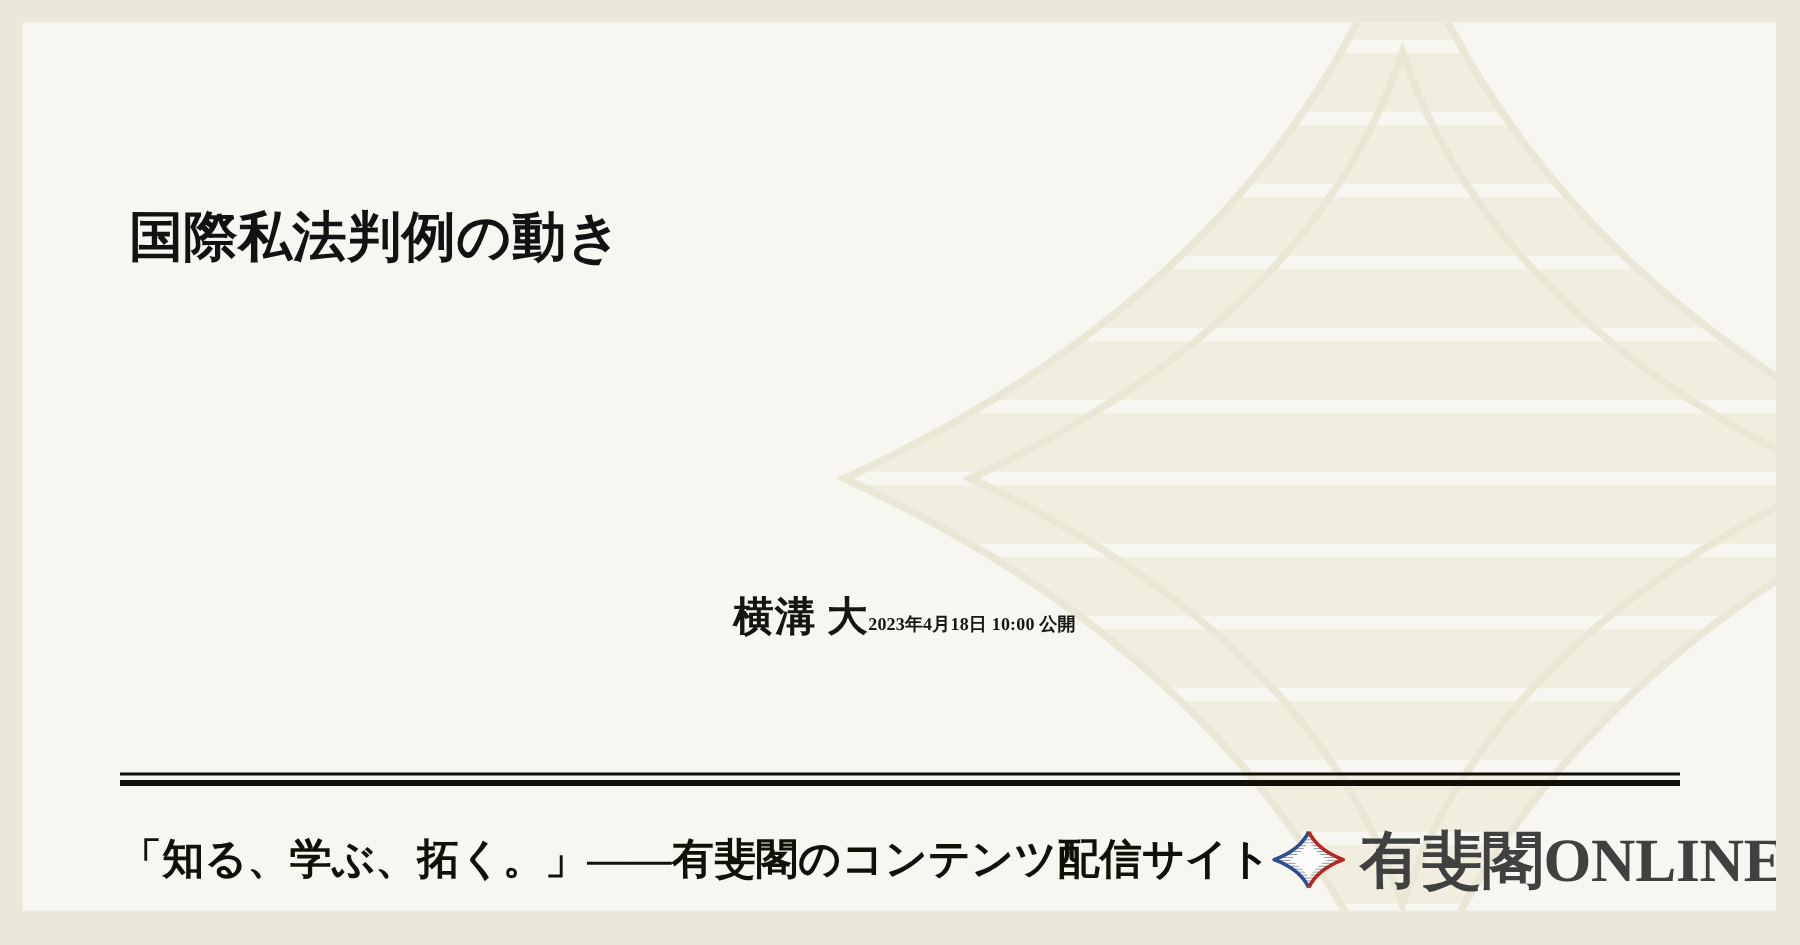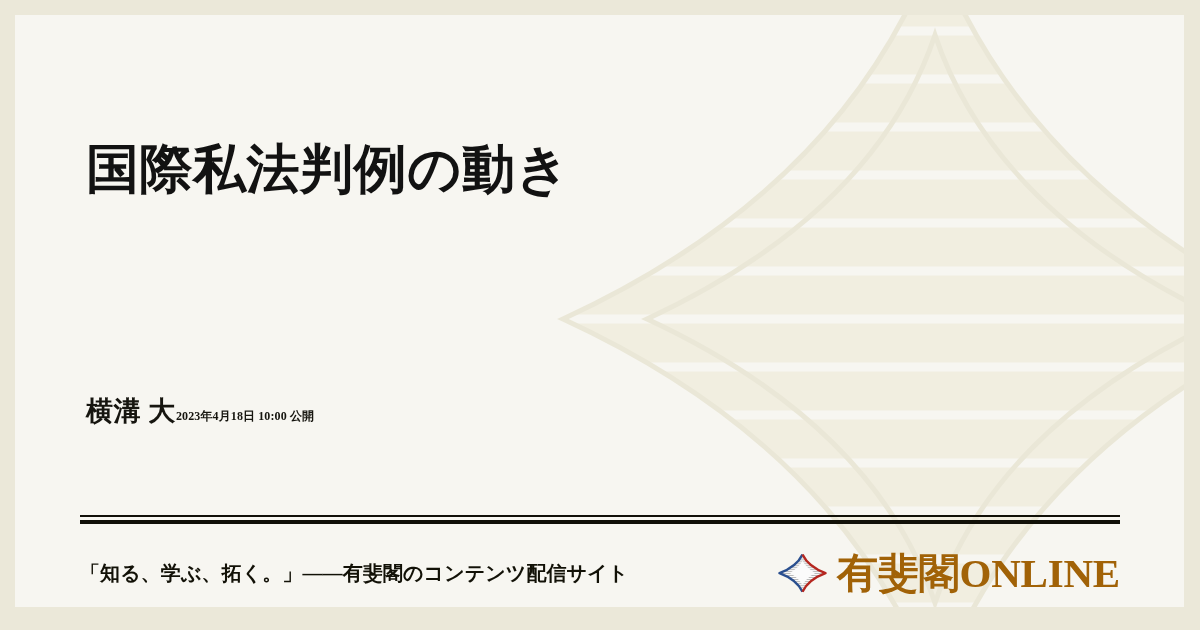--- a/index.html
+++ b/index.html
@@ -57,36 +57,36 @@
     width: 100%;
     height: 100%;
   }
 
   .title {
     position: absolute;
     left: 71px;
     top: 119px;
     width: 720px;
     margin: 0;
-    font-size: 53px;
+    font-size: 36px;
     line-height: 1.35;
     font-weight: 700;
     letter-spacing: 0.01em;
     color: #121212;
     font-family: "Liberation Serif", "DejaVu Serif", serif;
   }
 
   .meta-row {
     position: absolute;
     left: 71px;
     right: 64px;
     top: 378px;
     display: flex;
     align-items: baseline;
-    justify-content: flex-start;
+    justify-content: center;
   }
 
   .author {
     font-size: 27px;
     font-weight: 700;
     letter-spacing: 0.02em;
     color: #16150f;
     white-space: nowrap;
   }
 
@@ -127,21 +127,21 @@
     left: 65px;
     right: 64px;
     top: 528px;
     height: 60px;
     display: flex;
     align-items: center;
     justify-content: space-between;
   }
 
   .tagline {
-    font-size: 20px;
+    font-size: 28px;
     font-weight: 700;
     letter-spacing: 0.005em;
     color: #121107;
     white-space: nowrap;
   }
 
   .brand {
     display: flex;
     align-items: center;
     gap: 10px;
@@ -149,21 +149,21 @@
   .brand-mark {
     width: 49px;
     height: 40px;
     flex: none;
     display: block;
   }
   .brand-text {
     font-size: 41px;
     font-weight: 700;
     letter-spacing: -0.005em;
-    color: #a16207;
+    color: #404040;
     white-space: nowrap;
     line-height: 1;
   }
 </style>
 </head>
 <body>
 
 <div id="ogp-card">
   <div class="panel">
 

